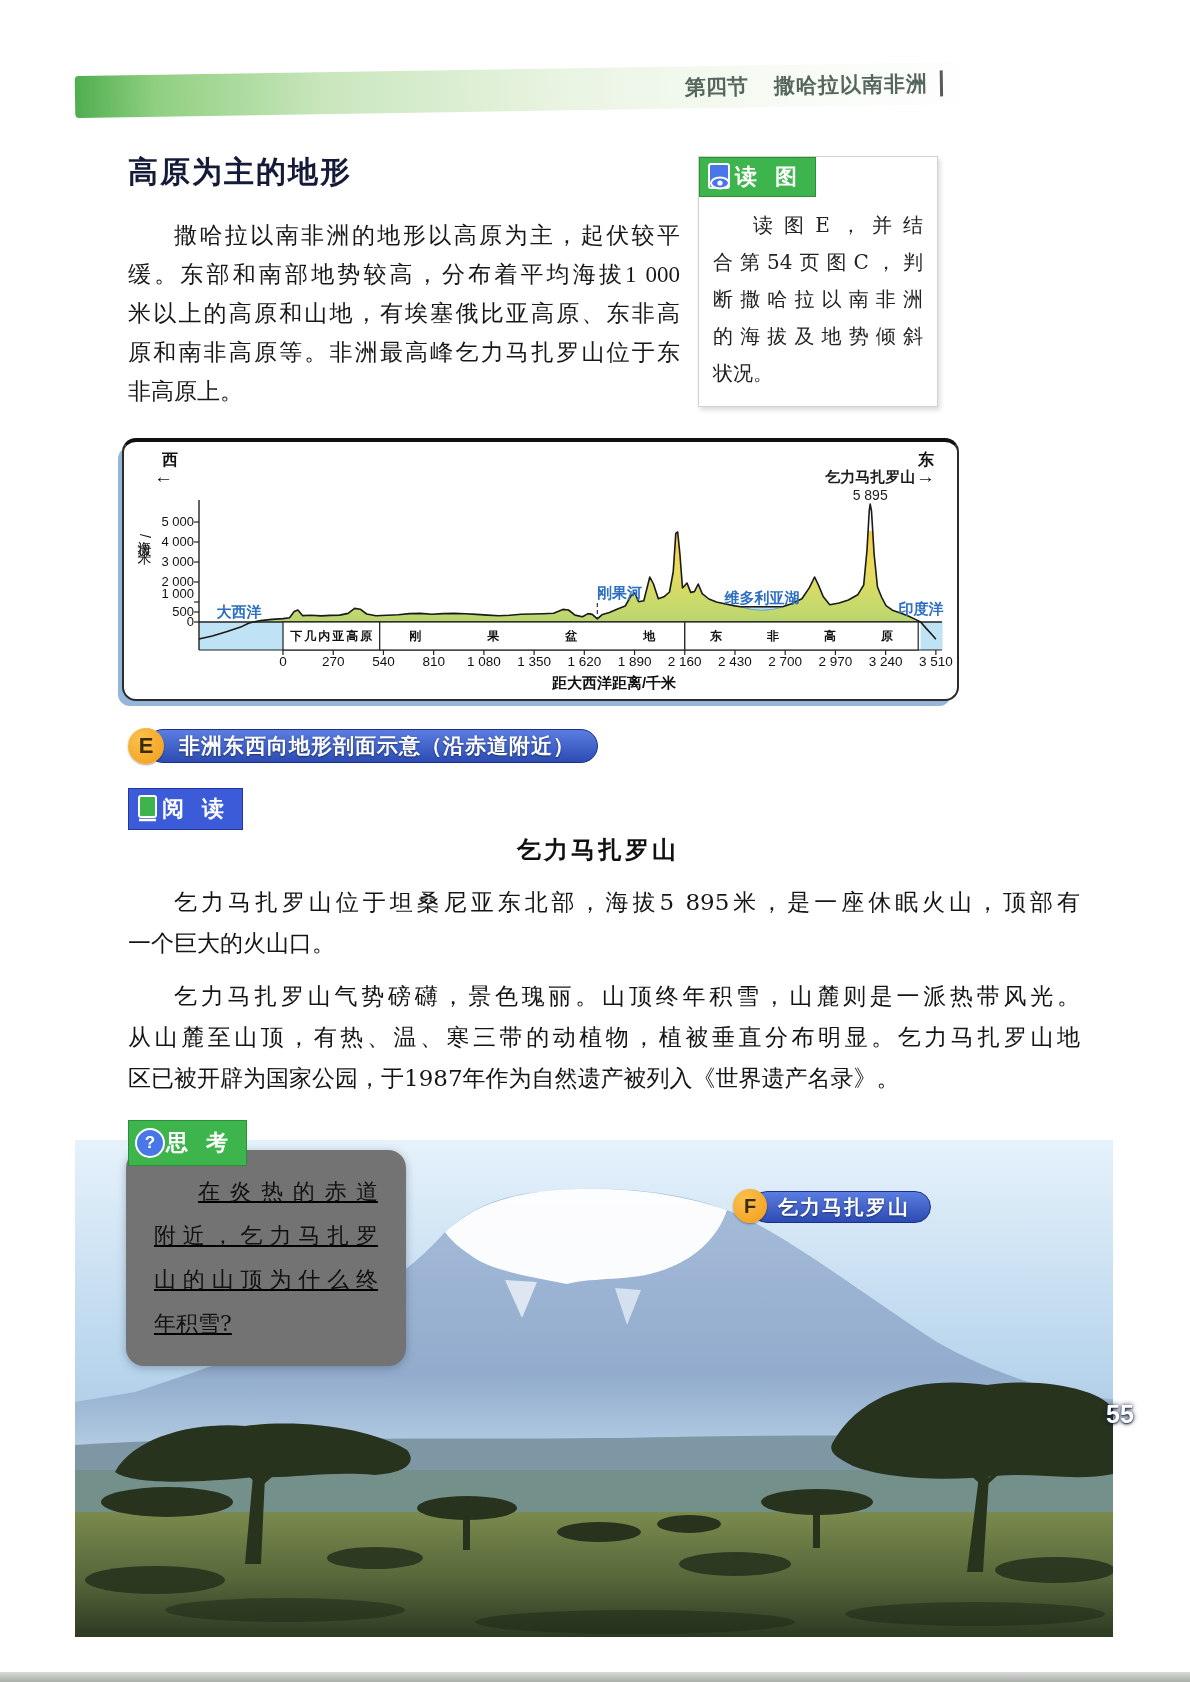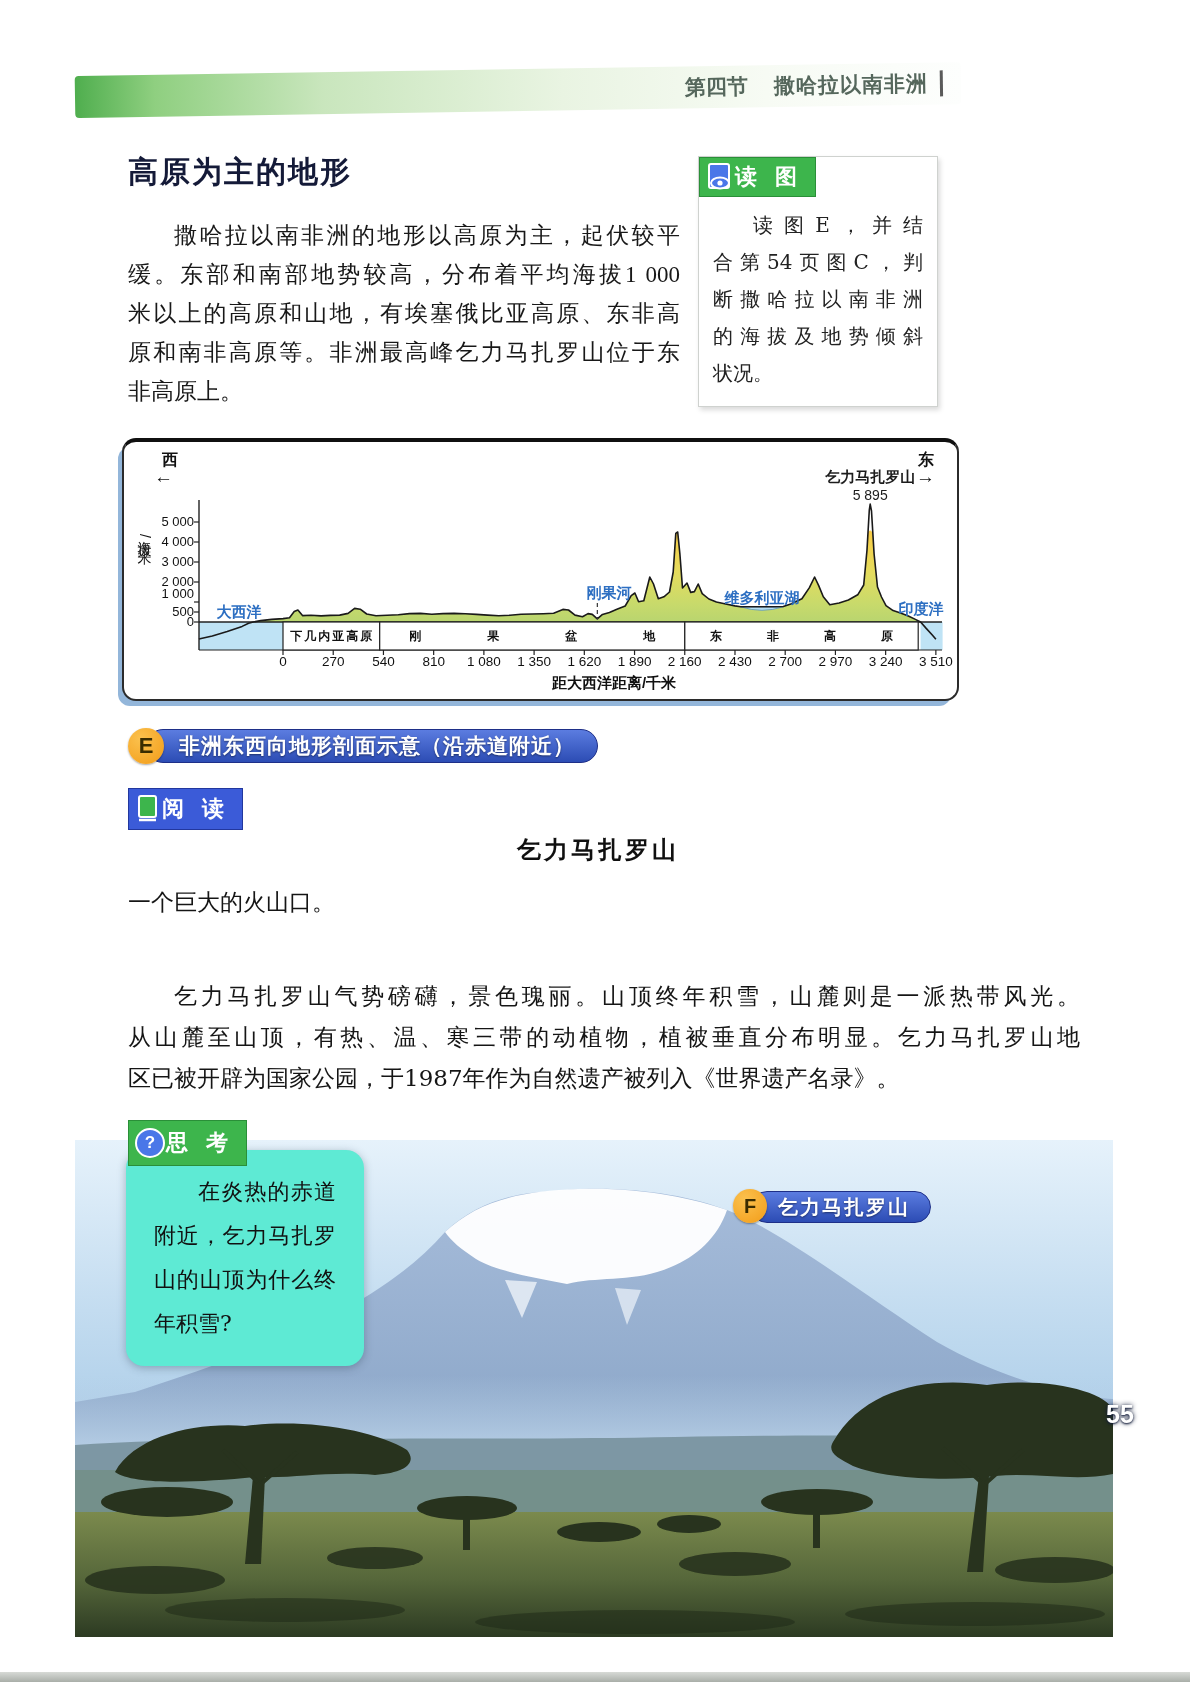--- a/index.html
+++ b/index.html
@@ -55,22 +55,22 @@
     box-shadow:0 1px 2px rgba(0,0,0,.35);}
   .cap-pill{background:linear-gradient(180deg,#5b7ce0,#2c4cb4);border:1.5px solid #1e2f88;border-radius:17px;
     color:#fff;font-weight:bold;display:flex;align-items:center;z-index:4;
     text-shadow:0 1px 2px rgba(0,0,0,.45);box-sizing:border-box;}
 
   .reading-title{left:128px;top:834px;width:940px;text-align:center;font-size:24px;font-weight:bold;color:#101010;letter-spacing:3px;}
   .rpara{left:128px;width:952px;font-size:23px;line-height:41px;color:#151515;}
 
   
   .photo{left:75px;top:1140px;width:1038px;height:497px;}
-  .thinkbox{left:126px;top:1150px;width:238px;height:216px;background:#5eead4;border-radius:18px;
-    box-shadow:0 2px 8px rgba(40,60,80,.35);padding:20px 28px;box-sizing:border-box;z-index:6;}
+  .thinkbox{left:126px;top:1150px;width:280px;height:216px;background:#737373;border-radius:18px;
+    box-shadow:0 2px 8px rgba(40,60,80,.35);padding:20px 28px;box-sizing:border-box;z-index:6;text-decoration:underline;}
   .think-text{font-size:22px;line-height:44px;color:#111;}
   .qicon{width:26px;height:26px;border-radius:50%;background:#4a77e8;border:2px solid #fff;
     color:#fff;font-size:17px;font-weight:bold;display:flex;align-items:center;justify-content:center;}
   .pagenum{left:1086px;top:1400px;font-size:25px;font-weight:bold;color:#fff;z-index:7;
     text-shadow:0 0 5px rgba(15,25,55,.95),0 1px 2px rgba(15,25,55,.9);margin-left:20px;}
   .bottomstrip{left:0;top:1672px;width:1190px;height:10px;background:linear-gradient(180deg,#d7dad6,#a9aea8);}
 </style>
 </head>
 <body>
 
@@ -189,41 +189,42 @@
         <span style="letter-spacing: 2px; margin-right: -2px;">下几内亚高原</span>
       </span>
       <span class="abs rlabel" style="left: 255.72px; width: 305.04px;">
         <span style="letter-spacing: 66px; margin-right: -66px;">刚果盆地</span>
       </span>
       <span class="abs rlabel" style="left: 560.76px; width: 233.43px;">
         <span style="letter-spacing: 45px; margin-right: -45px;">东非高原</span>
       </span>
       <span class="abs bluelab" style="left: 70px; width: 90px; top: 161px;">大西洋</span>
       <span class="abs bluelab" style="left: 752px; width: 90px; top: 158px;">印度洋</span>
-      <span class="abs bluelab" style="left: 425px; width: 120px; top: 142px;">刚果河</span>
+      <span class="abs bluelab" style="left: 398px; width: 120px; top: 142px; text-align: right;">刚果河</span>
       <span class="abs bluelab" style="left: 557.95px; width: 160px; top: 147px;">维多利亚湖</span>
       <span class="abs peaklab" style="left: 666.202px; width: 160px; top: 26px;">乞力马扎罗山</span>
       <span class="abs peaklab peakval" style="left: 666.202px; width: 160px; top: 45px;">5 895</span>
     </div>
 
   <div class="abs cap-pill" style="left:146px;top:729px;height:34px;padding:0 22px 0 32px;font-size:21px;letter-spacing:1px">
     <span>非洲东西向地形剖面示意（沿赤道附近）</span>
   </div>
   <div class="abs cap-circle" style="left:128px;top:728px">E</div>
 
   <div class="abs badge blue-badge" style="left:128px;top:788px;height:40px">
     <svg width="26" height="30" viewBox="0 0 26 30">
       <rect x="4" y="2" width="17" height="21" rx="2" fill="#3db54c" stroke="#ffffff" stroke-width="2"></rect>
       <path d="M4,26 h17" stroke="#ffffff" stroke-width="2.5" fill="none"></path>
     </svg>
     <span class="blabel">阅 读</span>
   </div>
 
   <div class="abs reading-title">乞力马扎罗山</div>
   <div class="abs rpara hand" style="top:882px">
+      <div class="tline first">乞力马扎罗山位于坦桑尼亚东北部，海拔5 895米，是一座休眠火山，顶部有</div>
       <div class="tline last">一个巨大的火山口。</div>
     </div>
   <div class="abs rpara hand" style="top:976px">
       <div class="tline first">乞力马扎罗山气势磅礴，景色瑰丽。山顶终年积雪，山麓则是一派热带风光。</div>
       <div class="tline">从山麓至山顶，有热、温、寒三带的动植物，植被垂直分布明显。乞力马扎罗山地</div>
       <div class="tline last">区已被开辟为国家公园，于1987年作为自然遗产被列入《世界遗产名录》。</div>
     </div>
 
   <div class="abs badge green-badge" style="left:128px;top:1120px;height:44px;z-index:8">
     <span class="qicon">?</span>

